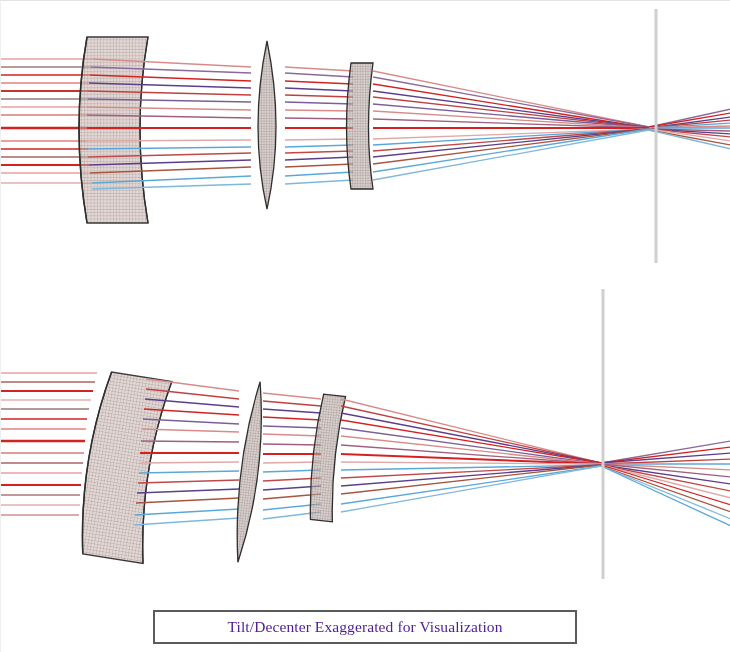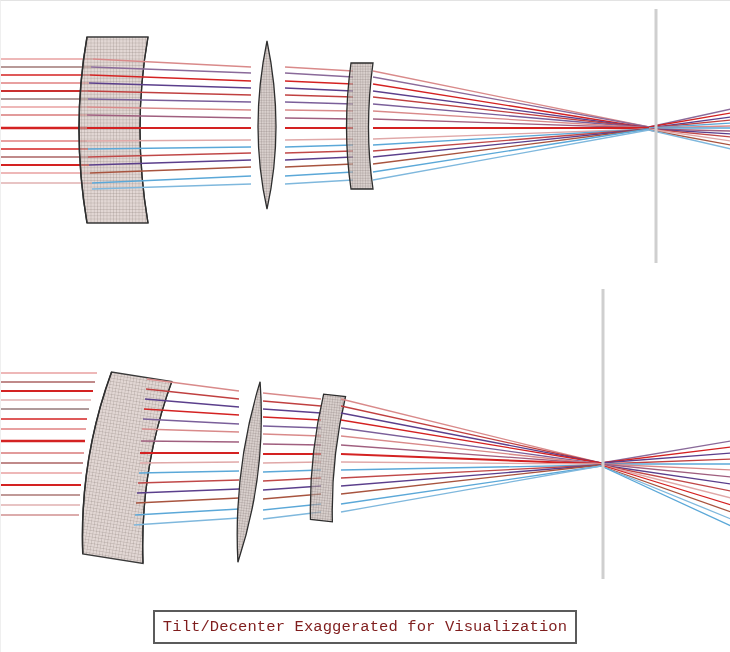--- a/index.html
+++ b/index.html
@@ -34,23 +34,23 @@
     width: 424px;
     height: 34px;
     border: 2px solid #5b5b5b;
     background: #ffffff;
     box-sizing: border-box;
     display: flex;
     align-items: center;
     justify-content: center;
   }
   #caption-text {
-    font-family: Liberation Mono, monospace;
+    font-family: Liberation Serif, serif;
     font-size: 15.5px;
-    color: #7f1d1d;
+    color: #4c1d95;
     letter-spacing: 0.1px;
     white-space: nowrap;
   }
 </style>
 </head>
 <body>
 
 <div id="stage">
 
   <svg id="raytrace-svg" viewBox="0 0 730 652">

